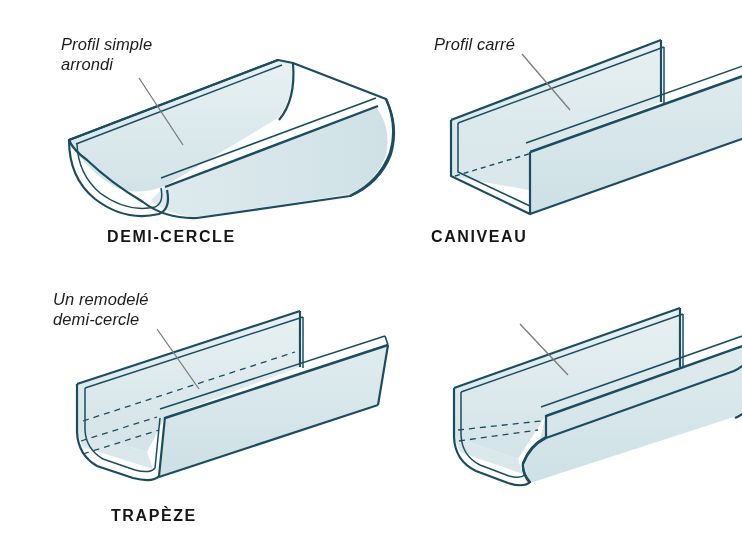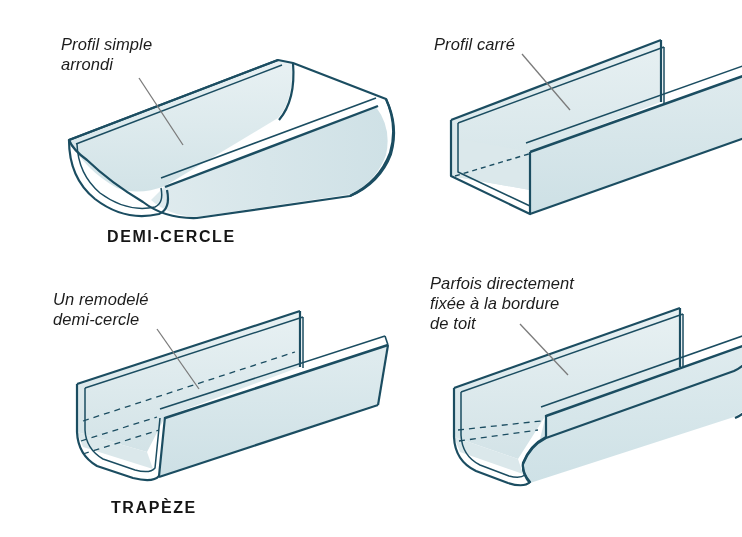--- a/index.html
+++ b/index.html
@@ -58,21 +58,21 @@
     position: absolute;
     font-family: "Liberation Sans", sans-serif;
     font-weight: bold;
     font-size: 16px;
     letter-spacing: 1.6px;
     color: #161616;
     white-space: nowrap;
   }
   #caption-demi-cercle { left: 60px; top: 228px; }
   #caption-caniveau    { left: 13px; top: 228px; }
-  #caption-trapeze     { left: 64px; top: 230px; }
+  #caption-trapeze     { left: 64px; top: 238px; }
   #caption-corniche    { left: 11px; top: 229px; }
 </style>
 </head>
 <body>
 
 <div id="figure">
 
   <div class="panel" id="panel-demi-cercle">
     <svg viewBox="0 0 371 268">
       <defs>
@@ -152,20 +152,21 @@
       <path d="M 112,214 L 338,134" fill="none" stroke="#1b4d61" stroke-width="2.2"></path>
 
       <path d="M 339,71 L 339,134" fill="none" stroke="#1b4d61" stroke-width="2.2"></path>
       <path d="M 336,62 L 336,70" fill="none" stroke="#1b4d61" stroke-width="1.6"></path>
 
       <line x1="104" y1="54" x2="152" y2="110" stroke="#7b7b7b" stroke-width="1.3"></line>
     </svg>
 
     <div class="note" id="note-caniveau">Profil carré</div>
 
+    <div class="caption" id="caption-caniveau">CANIVEAU</div>
   </div>
 
   <div class="panel" id="panel-trapeze">
     <svg viewBox="0 0 371 268">
       <defs>
         <linearGradient id="fillC" x1="0" y1="0" x2="0" y2="1">
           <stop offset="0%" stop-color="#e8f1f3"></stop>
           <stop offset="100%" stop-color="#d3e3e7"></stop>
         </linearGradient>
         <linearGradient id="fillC2" x1="0" y1="0" x2="0" y2="1">
@@ -249,19 +250,16 @@
 
       <path d="M 112,214 Q 104,205 105,195 Q 112,177 128,169 L 316,102
                Q 329,96 334,84 Q 338,72 349,68" fill="none" stroke="#1b4d61" stroke-width="2.2" stroke-linejoin="round"></path>
 
       <path d="M 350,68 L 350,112 Q 339,117 335,129 Q 331,143 317,149" fill="none" stroke="#1b4d61" stroke-width="2.2" stroke-linejoin="round"></path>
       <path d="M 347,59 L 350,68" fill="none" stroke="#1b4d61" stroke-width="1.6"></path>
 
       <line x1="102" y1="55" x2="150" y2="106" stroke="#7b7b7b" stroke-width="1.3"></line>
     </svg>
 
-    <div class="note" id="note-corniche">Parfois directement
-fixée à la bordure
-de toit</div>
 
   </div>
 
 </div>
 
 </body></html>

